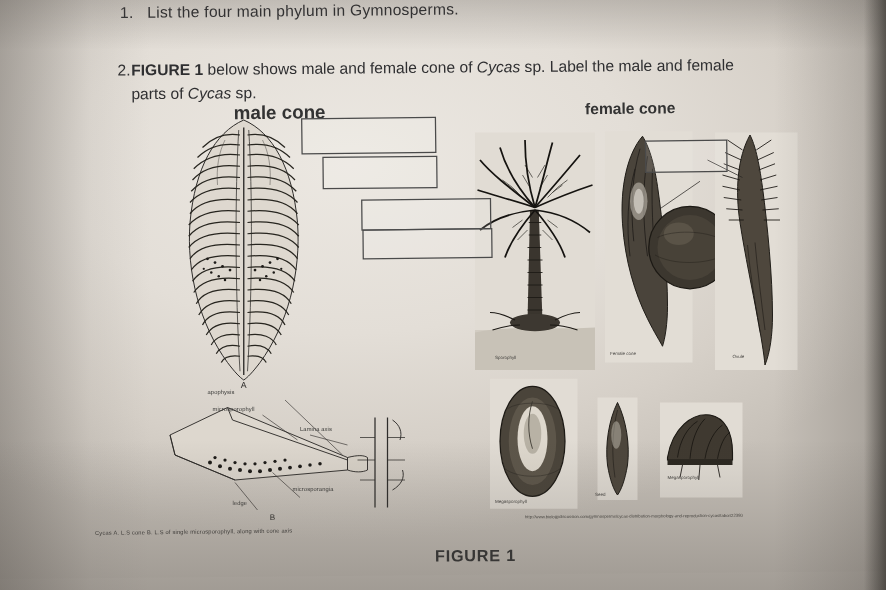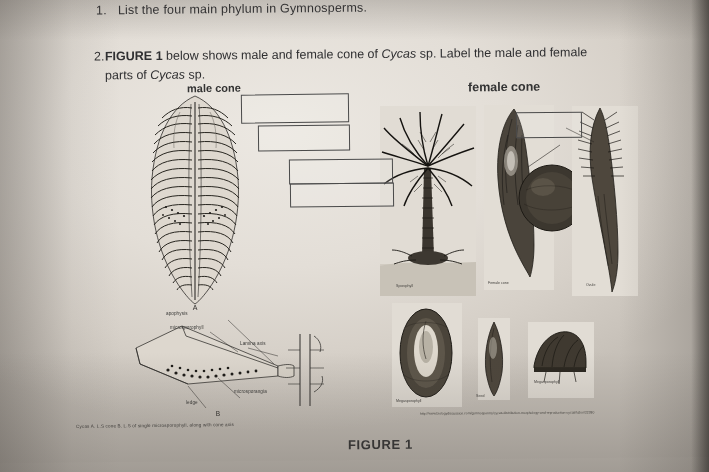--- a/index.html
+++ b/index.html
@@ -86,21 +86,21 @@
     color: #2f2f31;
     transform: rotate(-0.5deg);
   }
   #q2 .num { position: absolute; left: -11px; top: 0; }
   #q2 b { font-weight: bold; }
   #q2 i { }
 
   
   #male-cone-label {
     left: 187px; top: 82px;
-    font-size: 11px; font-weight: bold;
+    font-size: 15px; font-weight: bold;
     color: #333;
     transform: rotate(-0.6deg);
   }
   #female-cone-label {
     left: 468px; top: 80px;
     font-size: 12.5px; font-weight: bold;
     color: #333;
     transform: rotate(-0.6deg);
   }
   #figure-caption {

